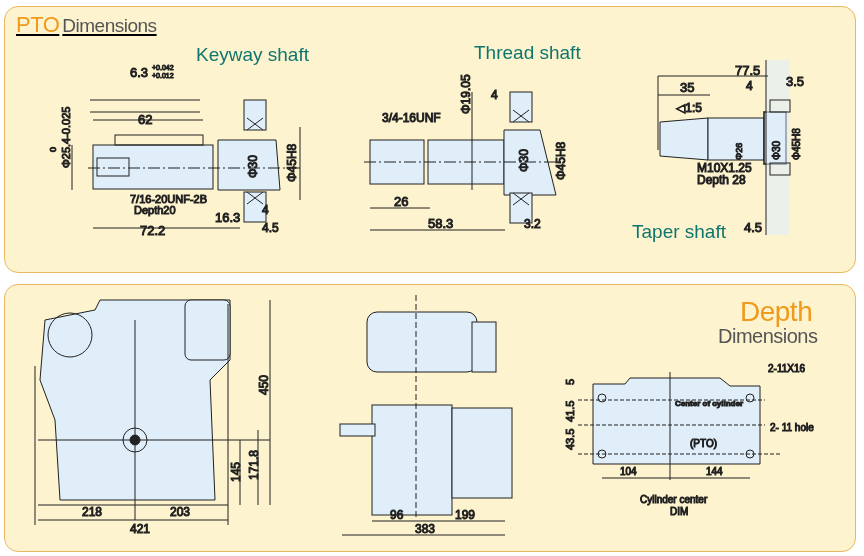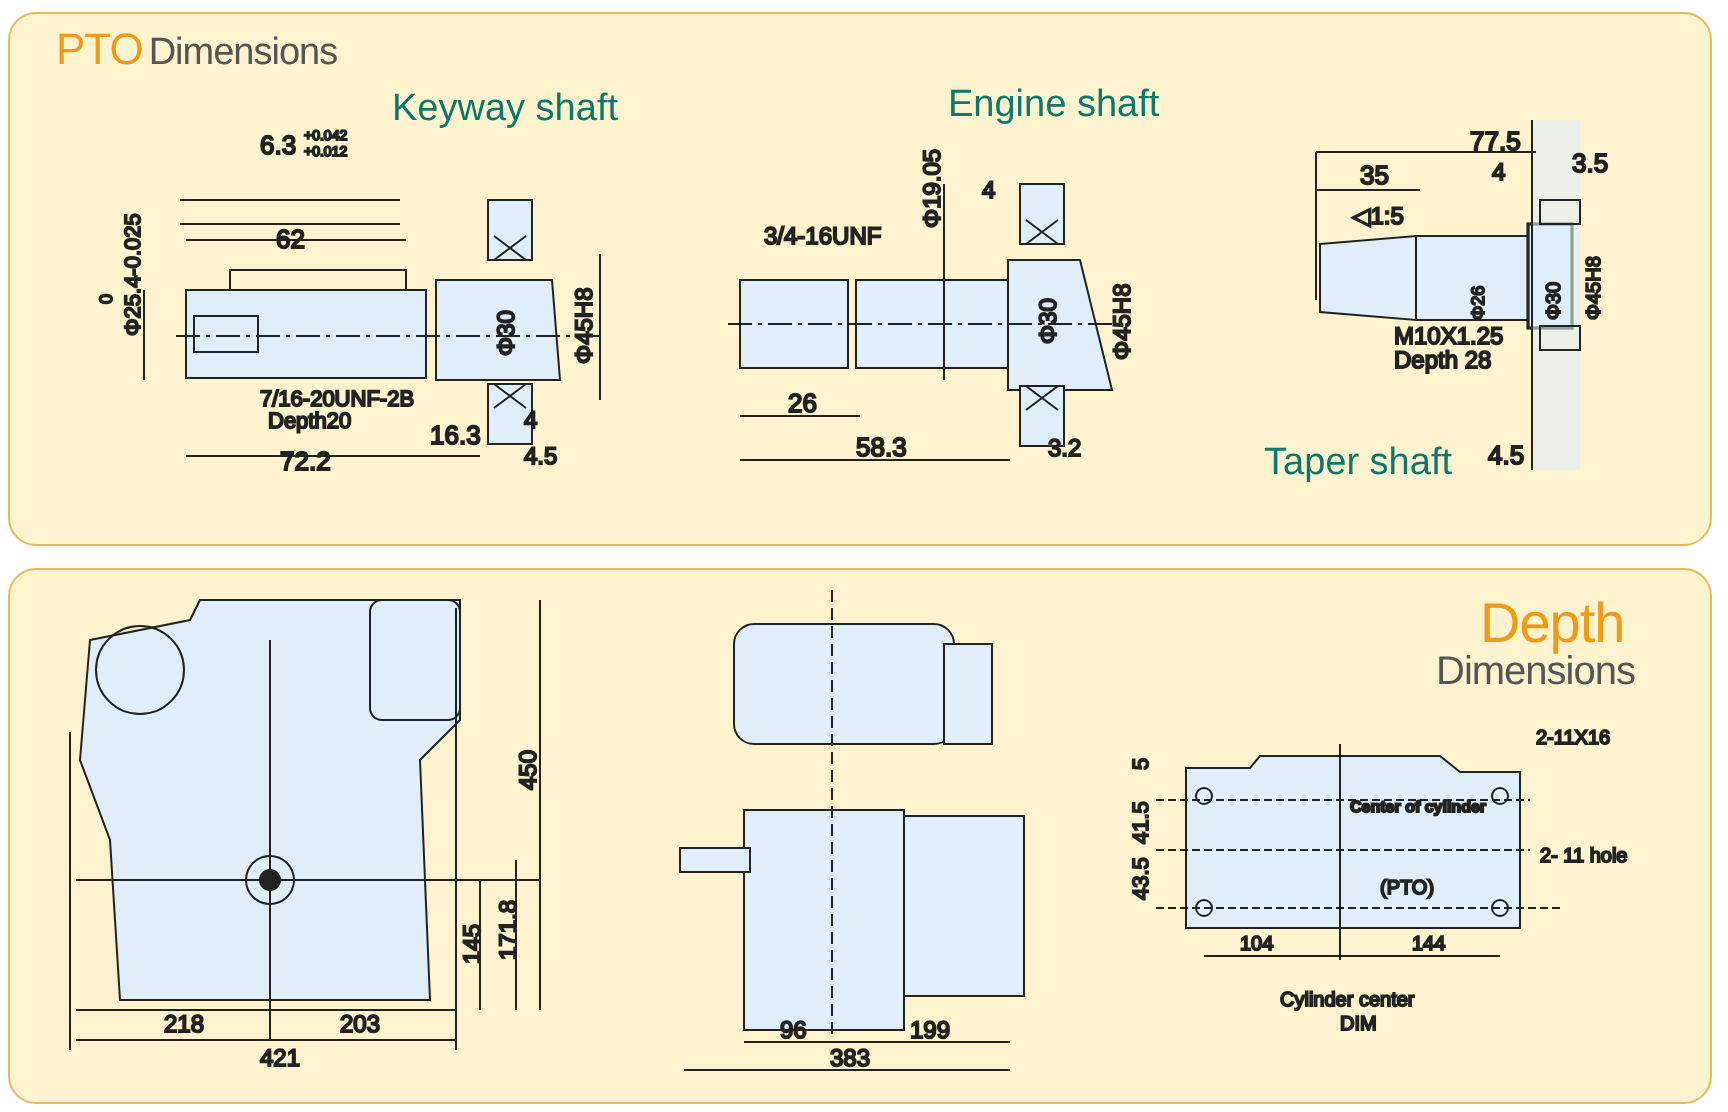--- a/index.html
+++ b/index.html
@@ -13,25 +13,25 @@
   .sub{position:absolute;color:#0f766e;font-size:19px;}
   svg{position:absolute;left:0;top:0;}
   .t{font-family:"Liberation Sans",sans-serif;fill:#222;}
 </style>
 </head>
 <body>
 
 <div id="pto" class="panel"></div>
 <div id="eng" class="panel"></div>
 
-<div class="title" style="left:28px;top:12px;">
+<div class="title" style="left:16px;top:12px;text-decoration:underline;">
   <span class="orange">PTO</span><span class="gray" style="font-size:19px;margin-left:3px">Dimensions</span>
 </div>
 <div class="sub" style="left:196px;top:44px;">Keyway shaft</div>
-<div class="sub" style="left:474px;top:42px;">Engine shaft</div>
+<div class="sub" style="left:474px;top:42px;">Thread shaft</div>
 <div class="sub" style="left:632px;top:221px;">Taper shaft</div>
 
 <div class="title" style="left:740px;top:296px;font-size:28px;">
   <span class="orange">Depth</span>
 </div>
 <div class="title gray" style="left:718px;top:325px;font-size:20px;">Dimensions</div>
 
 <svg width="864" height="556" stroke="#222" stroke-width="1" fill="none">
 
   <g>

